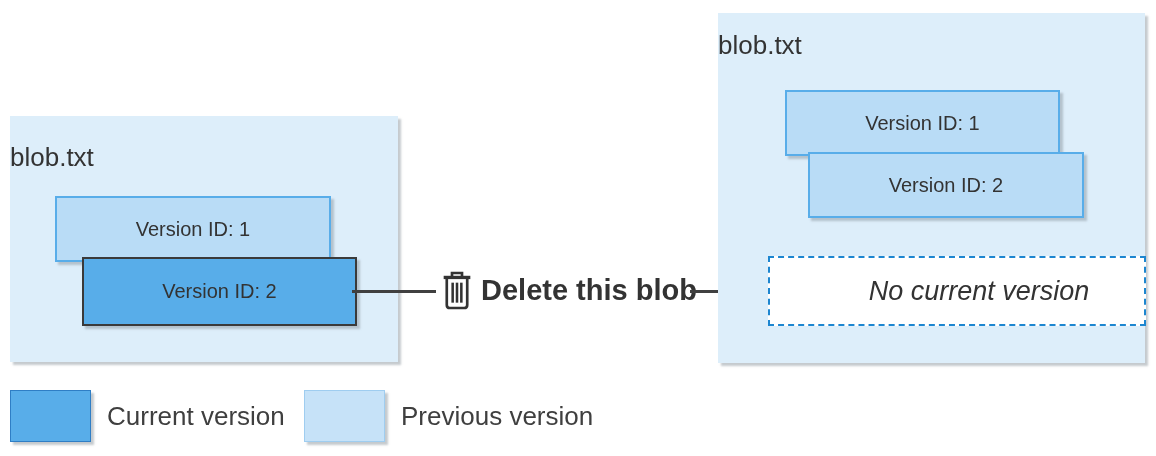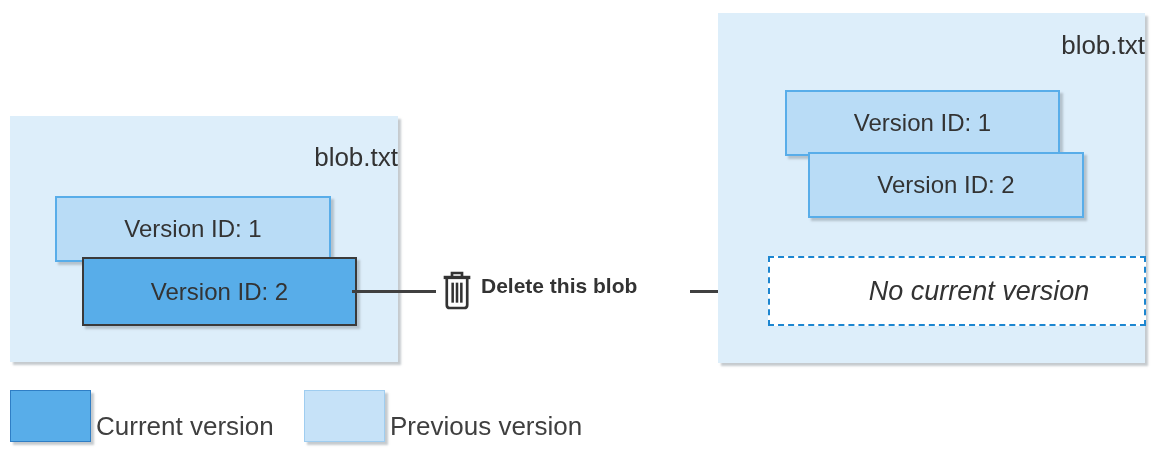--- a/index.html
+++ b/index.html
@@ -12,29 +12,29 @@
     overflow:hidden;
   }
   .container{
     position:absolute;
     background:#ddeefa;
     box-shadow:3px 3px 2px rgba(150,158,166,.55);
   }
   .container.left{left:10px;top:116px;width:388px;height:246px;}
   .container.right{left:718px;top:13px;width:427px;height:350px;}
   .container-title{
-    position:absolute;left:0;right:0;text-align:right;
+    position:absolute;left:0;right:0;text-align:left;
     font-size:26px;color:#333333;
   }
   .container.left  .container-title{top:26px;}
   .container.right .container-title{top:17px;}
   .vbox{
     position:absolute;
     display:flex;align-items:center;justify-content:center;
-    font-size:24px;color:#333333;
+    font-size:20px;color:#333333;
     box-shadow:3px 3px 2px rgba(140,150,160,.5);
   }
   .vbox.previous{
     background:#b9dcf6;
     border:2px solid #58ade9;
   }
   .vbox.current{
     background:#58ade9;
     border:2px solid #3a3a3a;
   }
@@ -57,26 +57,26 @@
   .arrowhead{
     position:absolute;left:753px;top:283px;
     width:0;height:0;
     border-top:9px solid transparent;
     border-bottom:9px solid transparent;
     border-left:16px solid #404040;
   }
   .trash{position:absolute;left:442px;top:271px;width:30px;height:40px;}
   .delete-label{
     position:absolute;left:481px;top:274px;
-    font-size:21px;font-weight:bold;color:#333333;
+    font-size:29px;font-weight:bold;color:#333333;
     white-space:nowrap;
   }
   .legend-item{
     position:absolute;top:390px;height:52px;
-    display:flex;align-items:flex-end;gap:5px;
+    display:flex;align-items:center;gap:16px;
   }
   .legend-item.item1{left:10px;}
   .legend-item.item2{left:304px;}
   .swatch{
     width:79px;height:50px;display:inline-block;
     box-shadow:3px 3px 2px rgba(150,158,166,.55);
   }
   .swatch.current-swatch{background:#58ade9;border:1px solid #2f7ec5;}
   .swatch.previous-swatch{background:#c6e2f8;border:1px solid #9fcdf0;}
   .legend-label{font-size:26px;color:#3f3f3f;white-space:nowrap;}

